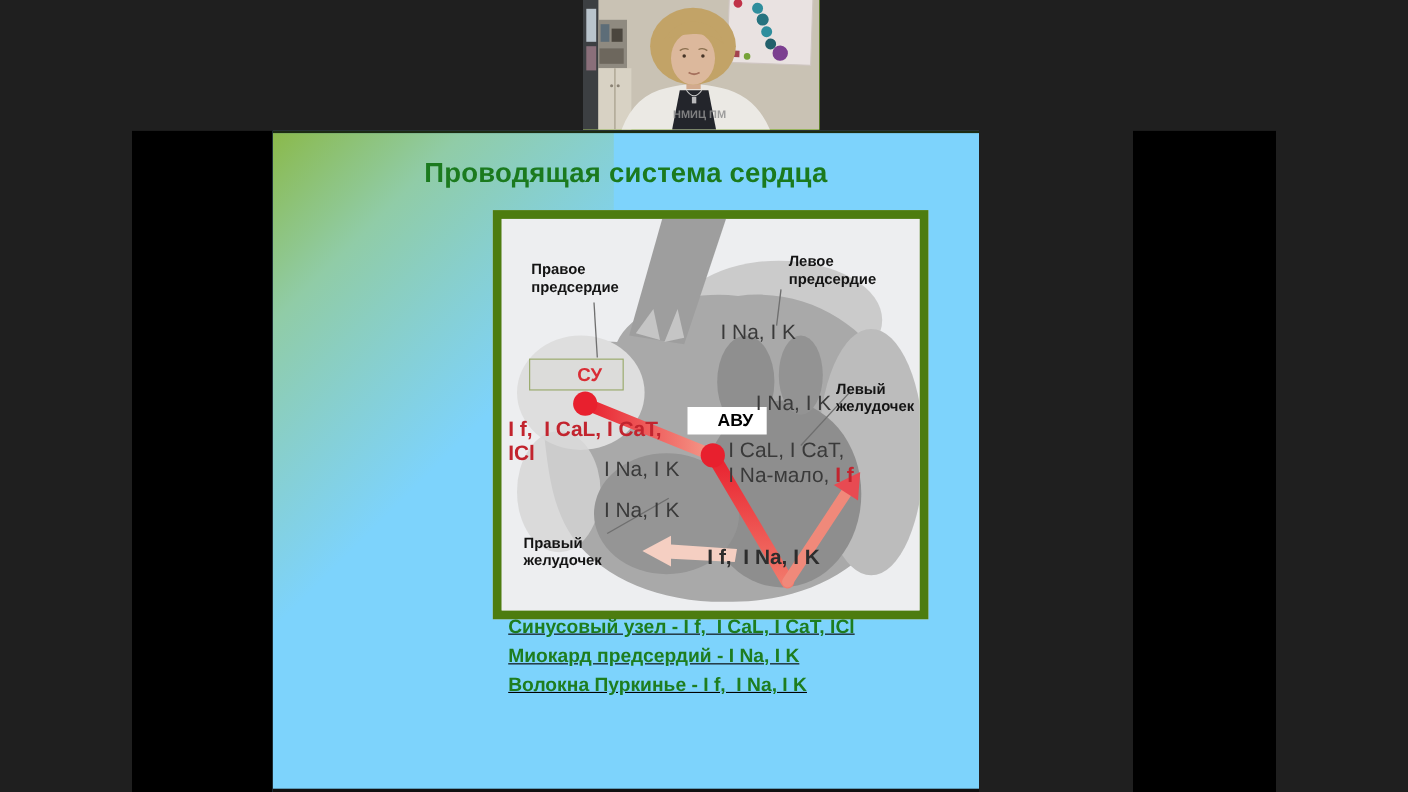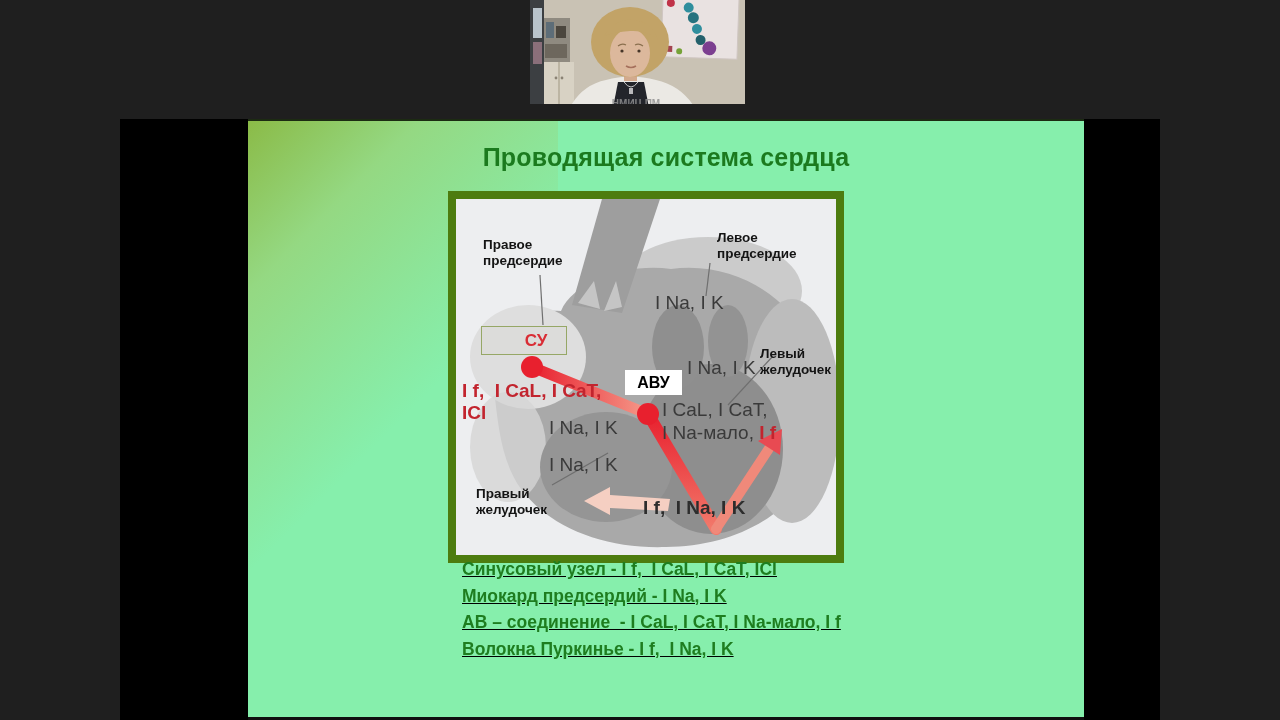--- a/index.html
+++ b/index.html
@@ -3,23 +3,23 @@
 <meta charset="utf-8">
 <style>
   html,body{margin:0;padding:0;}
   body{width:1280px;height:720px;background:#1f1f1f;position:relative;overflow:hidden;
        font-family:"Liberation Sans","DejaVu Sans",sans-serif;}
   .stage{position:absolute;left:0;top:0;width:1280px;height:720px;}
   .band{position:absolute;top:119px;height:601px;background:#000;}
   .band.left{left:120px;width:128px;}
   .band.right{left:1030px;width:130px;}
 
-  .webcam{position:absolute;left:530px;top:0;width:215px;height:104px;background:#84cc16;overflow:hidden;}
+  .webcam{position:absolute;left:530px;top:0;width:215px;height:118px;background:#84cc16;overflow:hidden;}
 
-  .slide{position:absolute;left:248px;top:119px;width:836px;height:601px;background:#86efac;overflow:hidden;}
+  .slide{position:absolute;left:248px;top:119px;width:642px;height:601px;background:#7dd3fc;overflow:hidden;}
   .slide-topline{position:absolute;left:0;top:0;width:100%;height:2px;background:#1c2b12;}
   .slide-bottomline{position:absolute;left:0;bottom:0;width:100%;height:3px;background:#101010;}
   .green-grad{position:absolute;left:0;top:2px;width:310px;height:470px;
       background:linear-gradient(135deg,rgba(139,184,66,.95) 0%,rgba(160,198,96,.55) 22%,rgba(255,255,255,0) 58%);}
   .slide-title{position:absolute;left:0;top:24px;width:100%;text-align:center;
       font-size:25px;font-weight:bold;color:#1b7a1e;letter-spacing:.2px;}
 
   .diagram{position:absolute;left:200px;top:72px;width:380px;height:356px;
       border:8px solid #4d7c0f;background:#edeef0;}
   .diagram svg{position:absolute;left:0;top:0;}
@@ -27,21 +27,21 @@
   .lbl{position:absolute;font-weight:bold;font-size:13.5px;line-height:1.2;color:#141414;white-space:pre-wrap;}
   .cur{position:absolute;font-size:19px;color:#3a3a3a;white-space:pre-wrap;}
   .cur.dark{color:#2d2d2d;font-weight:bold;}
   .red-cur{position:absolute;font-size:19px;font-weight:bold;color:#c2242e;line-height:1.18;white-space:pre-wrap;}
   .ifred{color:#c2242e;font-weight:bold;}
 
   .su-box{position:absolute;left:25px;top:127px;width:60px;height:27px;background:#dcdcda;
       border:1px solid #96a766;color:#d92d35;font-weight:bold;font-size:17px;
       display:flex;align-items:center;justify-content:center;padding-left:24px;}
   .avu-box{position:absolute;left:169px;top:171px;width:57px;height:25px;background:#ffffff;
-      color:#000;font-weight:bold;font-size:16px;display:flex;align-items:center;justify-content:center;}
+      color:#000;font-weight:bold;font-size:16px;display:flex;align-items:center;justify-content:center;padding-left:15px;}
 
   .summary{position:absolute;left:214px;top:437px;text-decoration:underline;}
   .summary div{font-size:17.5px;font-weight:bold;color:#1e7d1f;line-height:26.6px;white-space:pre-wrap;}
 </style>
 </head>
 <body>
 
 <div class="stage">
 
   <div class="band left"></div>
@@ -175,20 +175,19 @@
       <div class="cur" style="left:206px;top:200px;">I CaL, I CaT,</div>
       <div class="cur" style="left:206px;top:223px;"><span>I Na-мало, </span><span class="ifred">I f</span></div>
       <div class="cur" style="left:93px;top:218px;">I Na, I K</div>
       <div class="cur" style="left:93px;top:255px;">I Na, I K</div>
       <div class="cur dark" style="left:187px;top:298px;">I f,  I Na, I K</div>
     </div>
 
     <div class="summary">
       <div>Синусовый узел - I f,  I CaL, I CaT, ICl</div>
       <div>Миокард предсердий - I Na, I K</div>
-      <div>АВ – соединение  - I CaL, I CaT, I Na-мало, I f</div>
       <div>Волокна Пуркинье - I f,  I Na, I K</div>
     </div>
 
     <div class="slide-bottomline"></div>
   </div>
 
 </div>
 
 </body></html>

